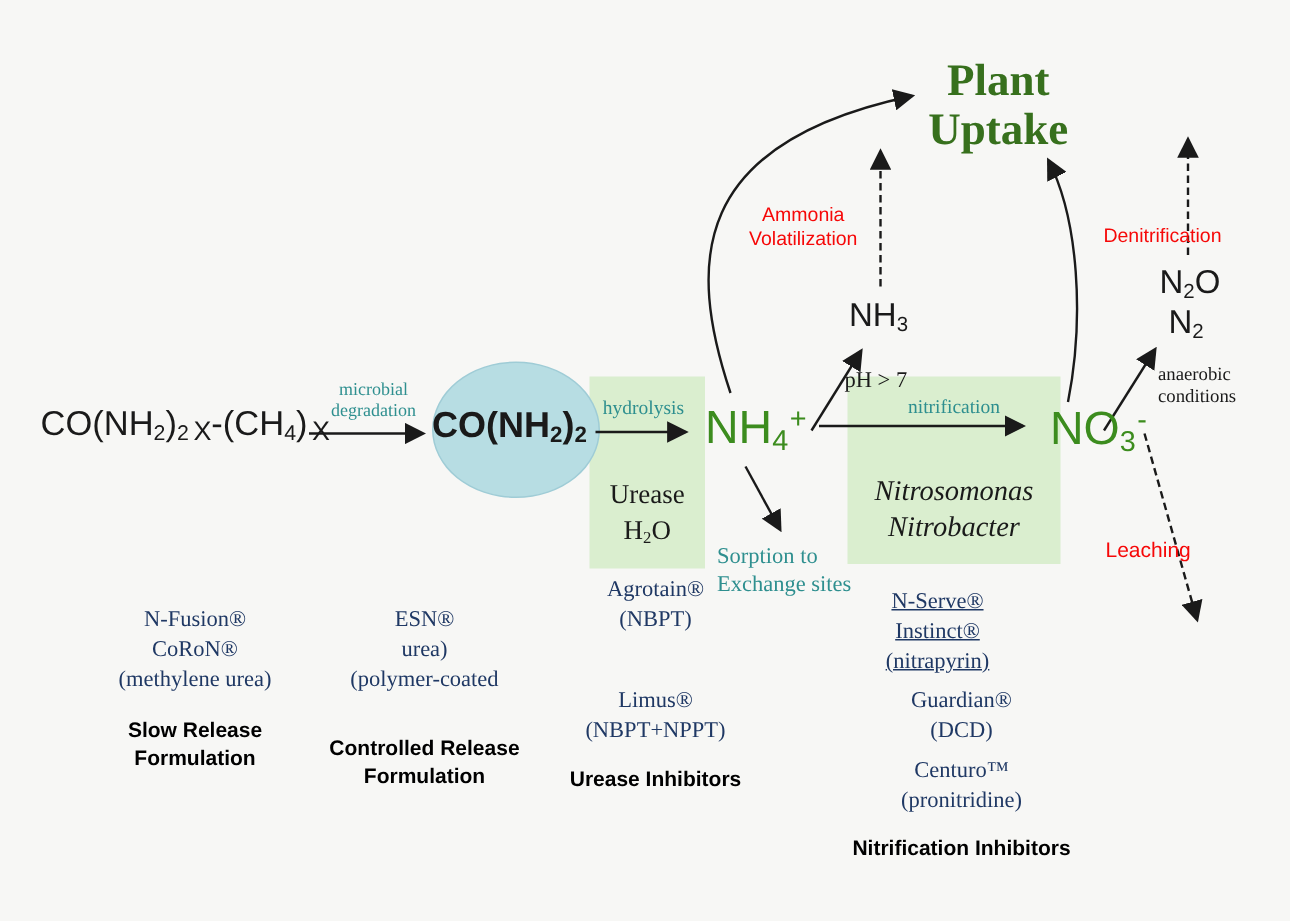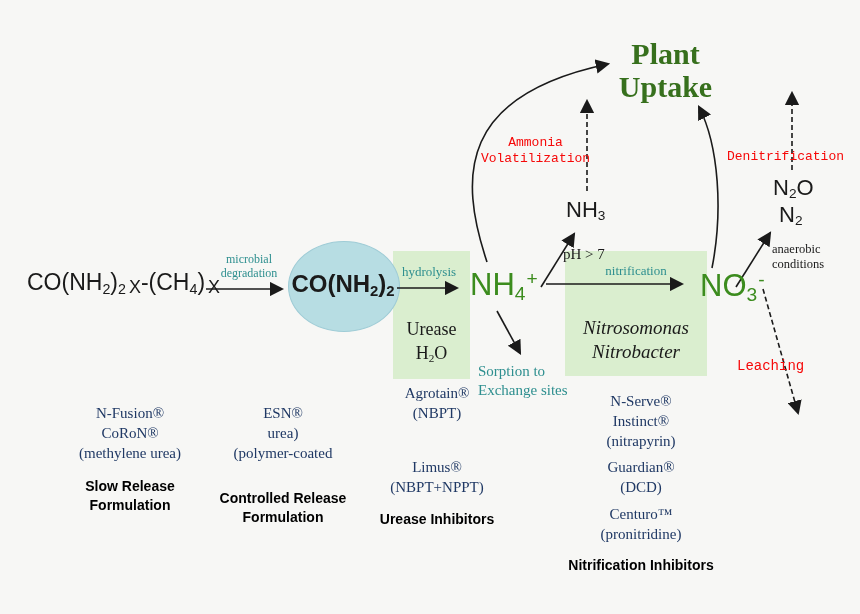--- a/index.html
+++ b/index.html
@@ -1,21 +1,21 @@
 <!DOCTYPE html>
 <html><head>
 <meta charset="utf-8">
 <style>
   html,body{margin:0;padding:0;}
   .canvas{position:relative;width:860px;height:614px;background:#f7f7f5;
     font-family:"Liberation Sans",sans-serif;color:#1a1a1a;overflow:hidden;}
   .abs{position:absolute;}
   .serif{font-family:"Liberation Serif",serif;}
   .teal{color:#2e8f8f;font-family:"Liberation Serif",serif;}
-  .red{color:#f60808;font-family:Liberation Mono, monospace;}
+  .red{color:#f60808;font-family:Liberation Sans, sans-serif;}
   .ctr{text-align:center;}
   .chem sub{font-size:62%;vertical-align:-0.25em;}
   .chem sup{font-size:62%;vertical-align:0.5em;margin-left:1px;}
   .subx{font-size:78%!important;vertical-align:-0.18em!important;margin-left:3px;}
   .species{font-weight:normal;color:#3c8c1e;font-size:31px;}
   .ellipse{background:#b7dde3;border:1px solid #9fccd6;border-radius:50%;}
   .gbox{background:#daeecf;}
   .plant{font-family:"Liberation Serif",serif;font-weight:bold;font-size:30px;
     color:#37701d;line-height:33px;}
   .pname{font-family:"Liberation Serif",serif;color:#1f3864;font-size:15px;line-height:20px;}
@@ -54,21 +54,21 @@
     </g>
   </svg>
 
   <div class="abs txt chem" style="left:27px;top:269px;font-size:23px;"><span>CO(NH</span><sub>2</sub><span>)</span><sub>2</sub><sub class="subx">X</sub><span>-(CH</span><sub>4</sub><span>)</span><sub class="subx">X</sub></div>
 
   <div class="abs txt teal ctr" style="left:203px;top:252px;width:92px;font-size:12px;line-height:14px;">
     <div>microbial</div>
     <div>degradation</div>
   </div>
 
-  <div class="abs txt chem ctr" style="left:288px;top:270px;width:110px;font-size:24px;font-weight:bold;"><span>CO(NH</span><sub>2</sub><span>)</span><sub>2</sub></div>
+  <div class="abs txt chem ctr" style="left:288px;top:270px;width:90px;font-size:24px;font-weight:bold;"><span>CO(NH</span><sub>2</sub><span>)</span><sub>2</sub></div>
 
   <div class="abs txt teal ctr" style="left:393px;top:264px;width:72px;font-size:13px;">hydrolysis</div>
 
   <div class="abs txt serif ctr chem" style="left:393px;top:317px;width:77px;font-size:18px;line-height:24px;">
     <div>Urease</div>
     <div><span>H</span><sub>2</sub><span>O</span></div>
   </div>
 
   <div class="abs txt chem species" style="left:470px;top:267px;"><span>NH</span><sub>4</sub><sup>+</sup></div>
 
@@ -136,21 +136,21 @@
   <div class="abs txt pname ctr" style="left:347px;top:383px;width:180px;">
     <div>Agrotain®</div>
     <div>(NBPT)</div>
   </div>
   <div class="abs txt pname ctr" style="left:347px;top:457px;width:180px;">
     <div>Limus®</div>
     <div>(NBPT+NPPT)</div>
   </div>
   <div class="abs txt pcat ctr" style="left:347px;top:510px;width:180px;">Urease Inhibitors</div>
 
-  <div class="abs txt pname ctr" style="left:551px;top:391px;width:180px;">
+  <div class="abs txt pname ctr" style="left:535px;top:391px;width:180px;text-decoration:underline;">
     <div>N-Serve®</div>
     <div>Instinct®</div>
     <div>(nitrapyrin)</div>
   </div>
   <div class="abs txt pname ctr" style="left:551px;top:457px;width:180px;">
     <div>Guardian®</div>
     <div>(DCD)</div>
   </div>
   <div class="abs txt pname ctr" style="left:551px;top:504px;width:180px;">
     <div>Centuro™</div>

